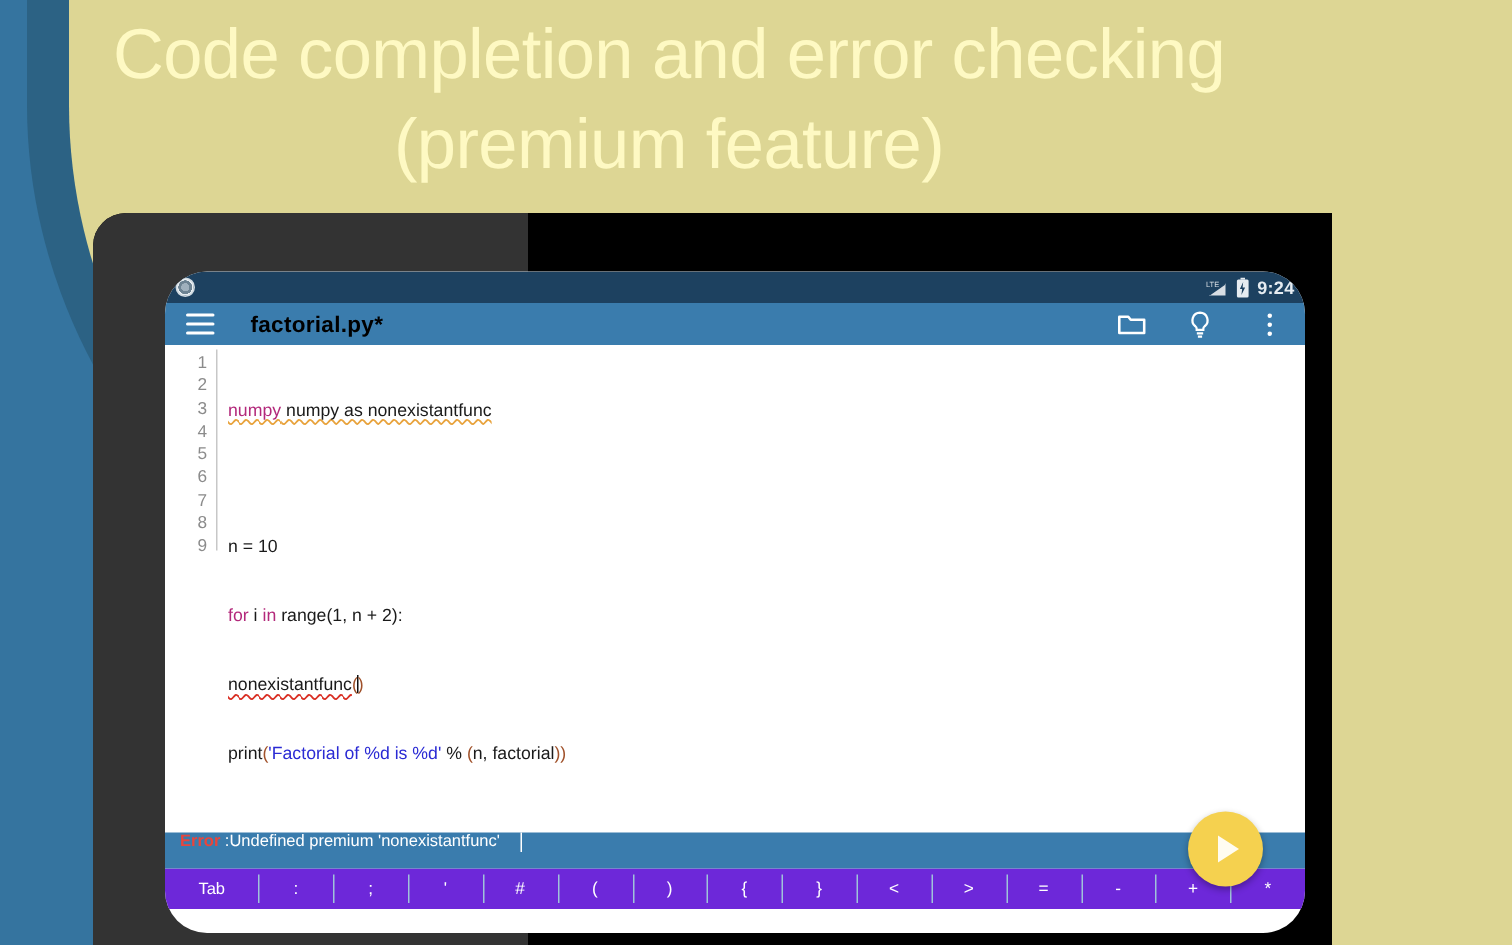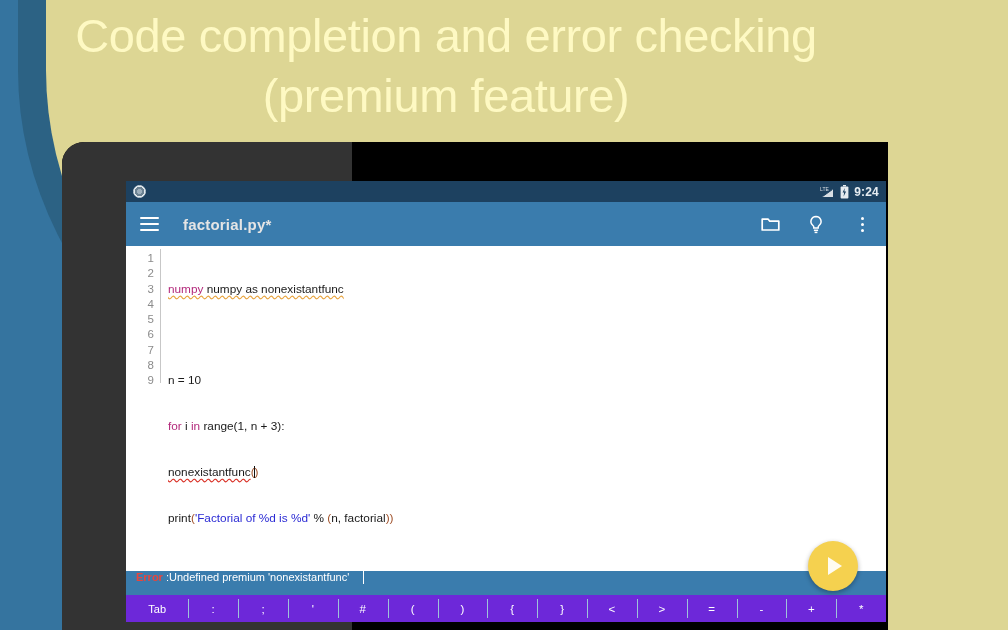--- a/index.html
+++ b/index.html
@@ -34,44 +34,44 @@
     position:absolute;left:62px;top:142px;width:290px;height:520px;
     background:#333333;border-top-left-radius:22px;border-bottom-left-radius:22px;
   }
   .home-btn{
     position:absolute;right:72px;top:402px;width:22px;height:56px;
     border:2px solid #6f6f6f;border-radius:12px;
   }
 
   
   .screen{
-    position:absolute;left:126px;top:181px;width:760px;height:441px;
-    background:#ffffff;overflow:hidden;
+    position:absolute;left:110px;top:181px;width:760px;height:441px;
+    background:#ffffff;overflow:hidden;border-radius:28px;
   }
 
   
   .statusbar{
     position:relative;height:21px;background:#1d4160;
     display:flex;align-items:center;padding:0 7px;color:#d8dee4;font-size:11px;
   }
   .cam-dot{
     width:13px;height:13px;border-radius:50%;
     background:radial-gradient(circle at 50% 50%,#9fb0bd 0 34%,#6d8393 36% 58%,#e8eef2 60% 76%,#1d4160 78%);
     border:1px solid #cfd9e0;box-sizing:border-box;
   }
   .sb-right{margin-left:auto;display:flex;align-items:center;gap:5px;}
   .sig{position:relative;width:15px;height:13px;}
   .sig svg{display:block;}
   .batt{position:relative;width:9px;height:14px;}
   .sb-time{font-size:12px;color:#e6ecf1;font-weight:bold;letter-spacing:0.2px;}
 
   
   .appbar{
-    height:44px;background:#3a7cad;display:flex;align-items:center;
-    padding:0 14px;color:#e5e5e5;
+    height:28px;background:#3a7cad;display:flex;align-items:center;
+    padding:0 14px;color:#000000;
   }
   .hamburger{width:19px;height:14px;display:flex;flex-direction:column;justify-content:space-between;cursor:pointer;}
   .hamburger i{display:block;height:2px;background:#fff;border-radius:1px;}
   .appbar-title{margin-left:24px;font-size:15px;font-weight:bold;letter-spacing:.2px;}
   .appbar-actions{margin-left:auto;display:flex;align-items:center;gap:26px;}
   .ab-icon{width:20px;height:20px;display:flex;align-items:center;justify-content:center;cursor:pointer;}
   .dots{display:flex;flex-direction:column;gap:3px;align-items:center;}
   .dots i{width:3px;height:3px;background:#fff;border-radius:50%;display:block;}
 
   
@@ -227,21 +227,21 @@
         <div>6</div>
         <div>7</div>
         <div>8</div>
         <div>9</div>
       </div>
       <div class="gutter-sep"></div>
       <div class="code">
         <div><span class="sq-orange"><span class="kw">numpy</span><span> numpy as nonexistantfunc</span></span></div>
         <div>​</div>
         <div>n = 10</div>
-        <div><span class="kw">for</span><span> i </span><span class="kw">in</span><span> range(1, n + 3):</span></div>
+        <div><span class="kw">for</span><span> i </span><span class="kw">in</span><span> range(1, n + 2):</span></div>
         <div><span class="sq-red">nonexistantfunc</span><span class="paren">(</span><span class="caret"></span><span class="paren">)</span></div>
         <div><span>print</span><span class="paren">(</span><span class="str">'Factorial of %d is %d'</span><span> % </span><span class="paren">(</span><span>n, factorial</span><span class="paren">)</span><span class="paren">)</span></div>
         
       </div>
     </div>
 
     <div class="errbar">
       <span class="err-label">Error</span>
       <span> : </span>
       <span>Undefined premium 'nonexistantfunc'</span>

